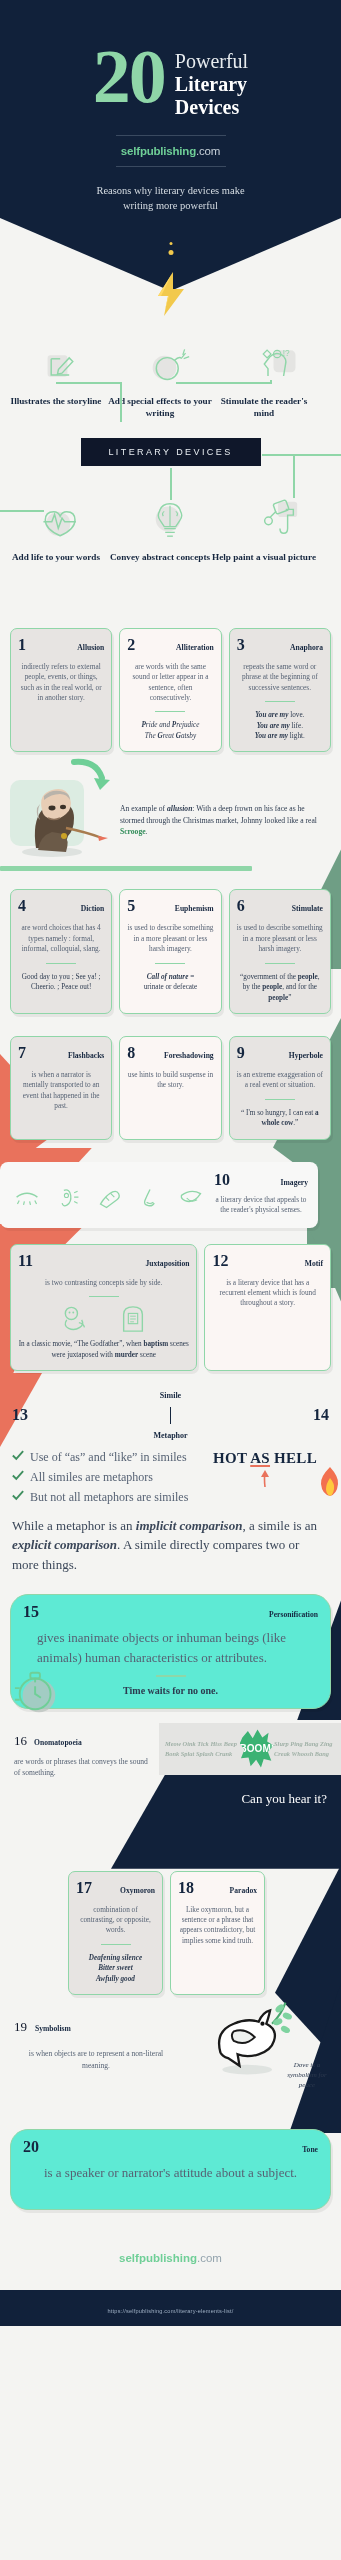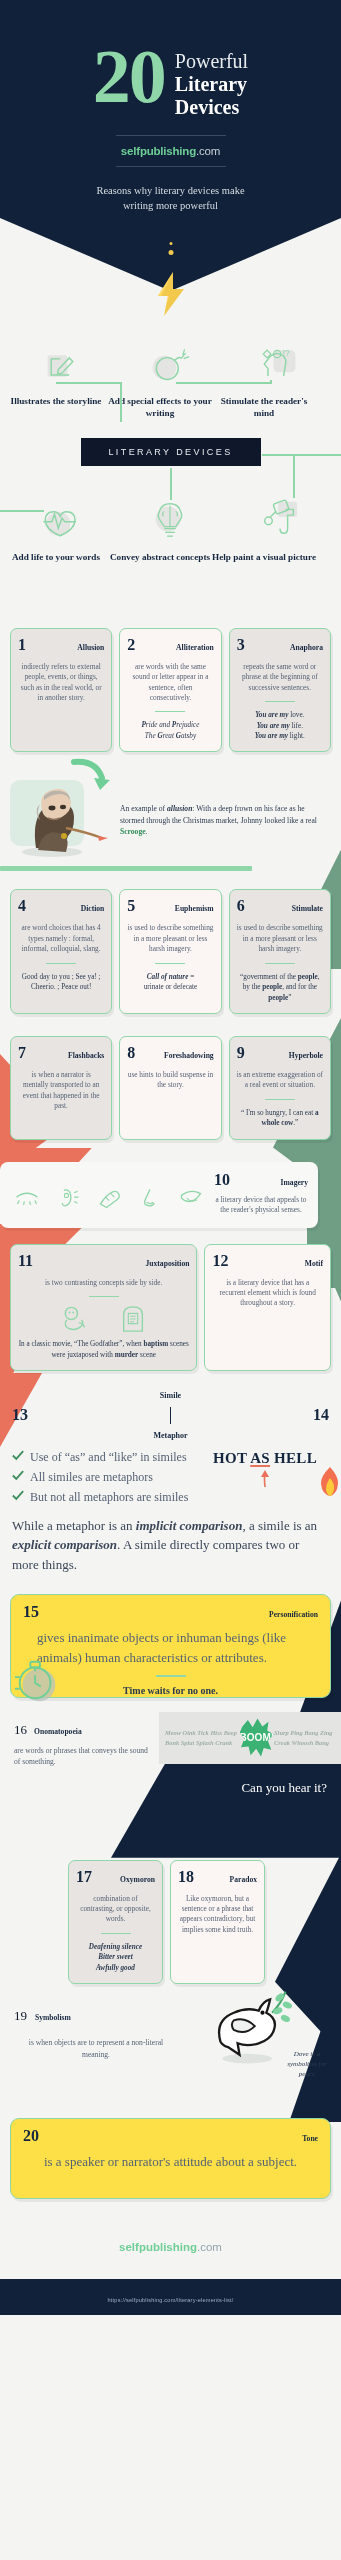--- a/index.html
+++ b/index.html
@@ -111,22 +111,22 @@
   .checks { flex: 1; }
   .check-line { display: flex; align-items: flex-start; gap: 6px; margin-bottom: 5px; font-size: 12px; color: #566274; }
   .hot { flex: 0 0 128px; text-align: center; position: relative; }
   .hot-txt { font-size: 15px; font-weight: 700; color: #15263f; letter-spacing: 0.3px; white-space: nowrap;}
   .hot-u { text-decoration: underline; text-decoration-color: #e9725c; text-decoration-thickness: 1.6px; text-underline-offset: 2px;}
   .sm-note { font-size: 13px; color: #3b4759; line-height: 1.5; padding: 6px 12px 0; position: relative; z-index: 3;}
   .sm-note i { font-weight: 700; font-style: italic; }
 
   
   .wide-card {
-    border: 1.3px solid #8fd6a8; border-radius: 9px; background: #fde047;
-    margin: 12px 10px; padding: 9px 12px 1px; position: relative; z-index: 3;
+    border: 1.3px solid #8fd6a8; border-radius: 18px; background: #5eead4;
+    margin: 12px 10px; padding: 9px 12px 12px; position: relative; z-index: 3;
     box-shadow: 2px 3px 0 rgba(0,0,0,0.06);
   }
   .wide-head { display: flex; justify-content: space-between; align-items: baseline; }
   .wide-body { font-size: 13px; color: #566274; line-height: 1.5; padding: 8px 8px 0 14px; }
   .wide-ex { font-size: 10px; font-weight: 700; color: #2c3a4f; text-align: center; }
 
   
   .ono-wrap { position: relative; padding: 6px 0 0; min-height: 150px; }
   .ono-left { width: 150px; padding: 6px 0 0 14px; position: relative; z-index: 4;}
   .ono-n { display: flex; align-items: baseline; gap: 7px; }

